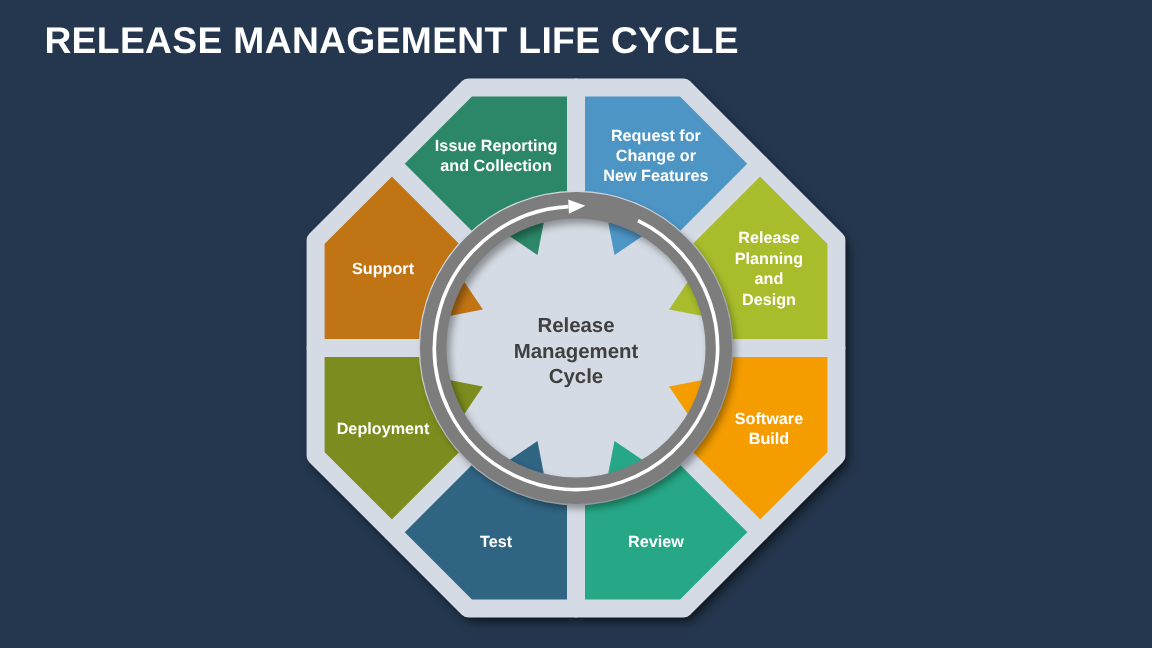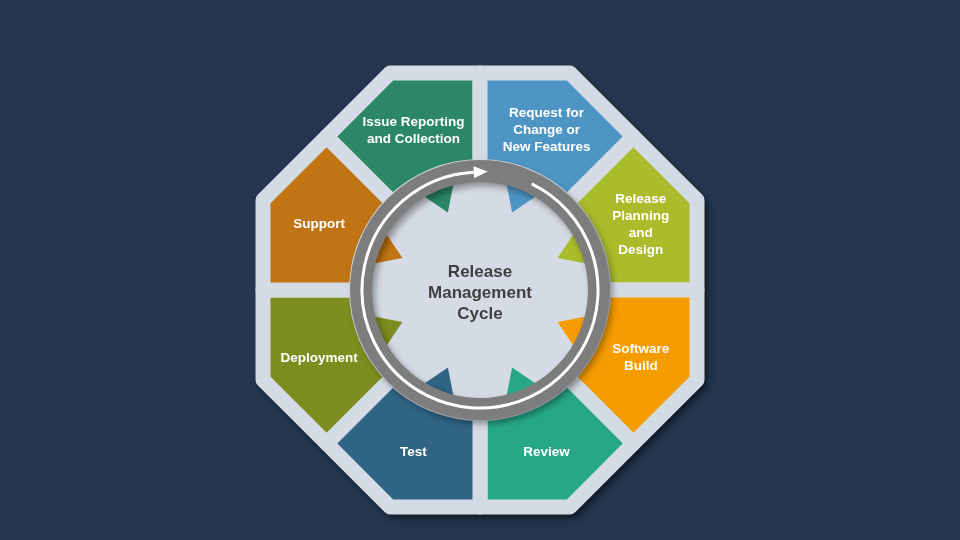--- a/index.html
+++ b/index.html
@@ -14,20 +14,21 @@
   svg{display:block;}
   .oct-shadow{filter:drop-shadow(5px 6px 5px rgba(0,0,0,0.40));}
   .wedge-shadow{filter:drop-shadow(2px 3px 2px rgba(0,0,0,0.25));}
   .ring-shadow{filter:drop-shadow(3px 4px 3px rgba(0,0,0,0.35));}
   text{font-family:"Liberation Sans",sans-serif;}
 </style>
 </head>
 <body>
 
 <div class="slide" style="background: rgb(36, 55, 78);">
+  <div class="slide-title">RELEASE MANAGEMENT LIFE CYCLE</div>
   <div class="diagram-wrap">
     <svg id="diagram-svg" width="960" height="540" viewBox="0 0 960 540">
         <polygon points="258,198 388,68 572,68 702,198 702,382 572,512 388,512 258,382" fill="#D5DBE4" class="oct-shadow"></polygon>
         <g class="wedge-shadow">
           <polygon points="480,290 326.6,136.6 390.1,73 480,73" fill="#2B8768" stroke="#D5DBE4" stroke-width="15" stroke-linejoin="round"></polygon>
           <polygon points="480,290 480,73 569.9,73 633.4,136.6" fill="#4D95C5" stroke="#D5DBE4" stroke-width="15" stroke-linejoin="round"></polygon>
           <polygon points="480,290 633.4,136.6 697,200.1 697,290" fill="#A9BC2C" stroke="#D5DBE4" stroke-width="15" stroke-linejoin="round"></polygon>
           <polygon points="480,290 697,290 697,379.9 633.4,443.4" fill="#F49C00" stroke="#D5DBE4" stroke-width="15" stroke-linejoin="round"></polygon>
           <polygon points="480,290 633.4,443.4 569.9,507 480,507" fill="#26A886" stroke="#D5DBE4" stroke-width="15" stroke-linejoin="round"></polygon>
           <polygon points="480,290 480,507 390.1,507 326.6,443.4" fill="#2F6483" stroke="#D5DBE4" stroke-width="15" stroke-linejoin="round"></polygon>

